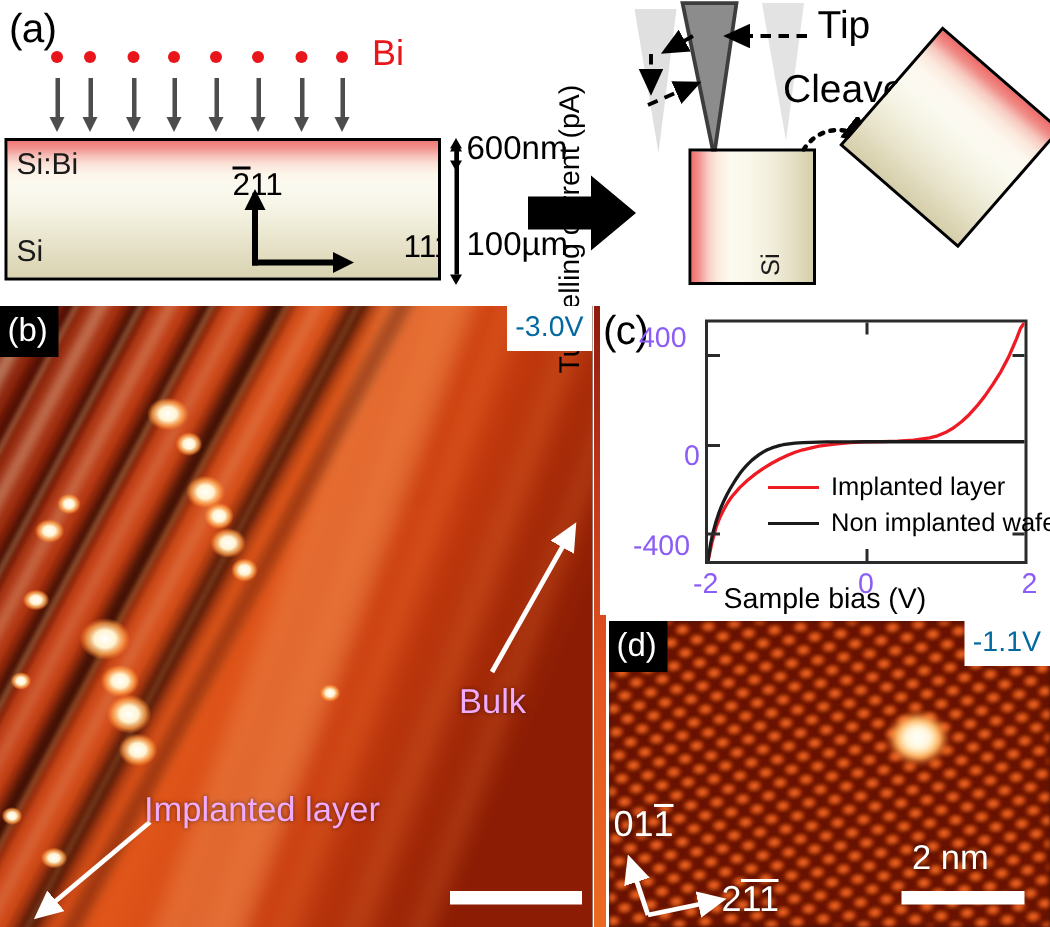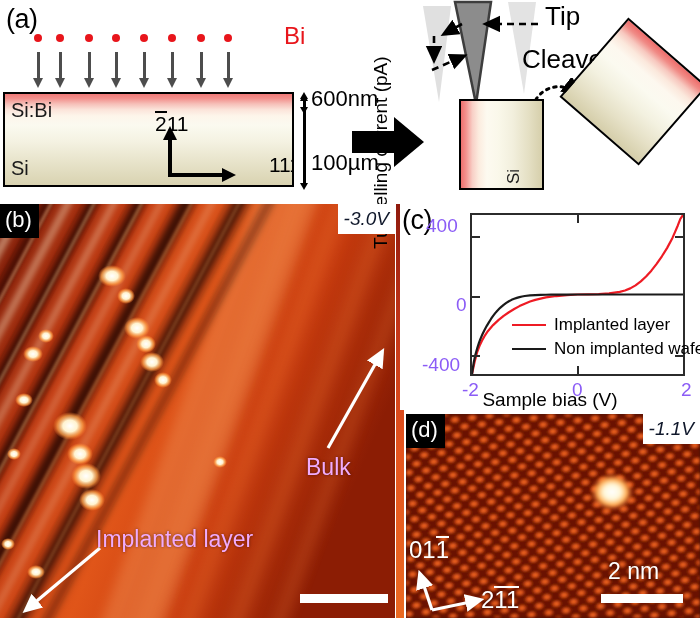--- a/index.html
+++ b/index.html
@@ -28,26 +28,25 @@
     background: #000;
     color: #fff;
     font-size: 22px;
     line-height: 1;
     padding: 5px 7px 7px 5px;
     z-index: 30;
   }
   .bias-box {
     position: absolute;
     background: #fff;
-    color: #0f172a;
+    color: #0369a1;
     font-size: 19px;
     line-height: 1;
     padding: 5px 6px 6px 6px;
     z-index: 30;
-    font-style: italic;
   }
 
   
   #panel-a { position: absolute; left: 0; top: 0; width: 700px; height: 200px; }
 
   .bi-dot {
     position: absolute;
     width: 8px; height: 8px;
     border-radius: 50%;
     background: #e8151b;
@@ -59,21 +58,20 @@
     left: -4px; bottom: -9px;
     border-left: 5.5px solid transparent;
     border-right: 5.5px solid transparent;
     border-top: 10px solid #4d4d4d;
   }
   .bi-label {
     position: absolute;
     color: #e8151b;
     font-size: 24px;
     font-weight: 400;
-    margin-left: 36px;
   }
 
   
   #wafer-block {
     position: absolute;
     left: 3px; top: 92px; width: 291px; height: 95px;
     border: 2.5px solid #000;
     background: linear-gradient(to bottom,
        #f07a78 0%, #f2918d 5%, #f6c0b9 11%, #fbe3d9 17%,
        #fdf5ea 24%, #fbfaf0 34%, #f4f2e2 52%, #e9e5cd 72%, #d9d3b1 100%);

